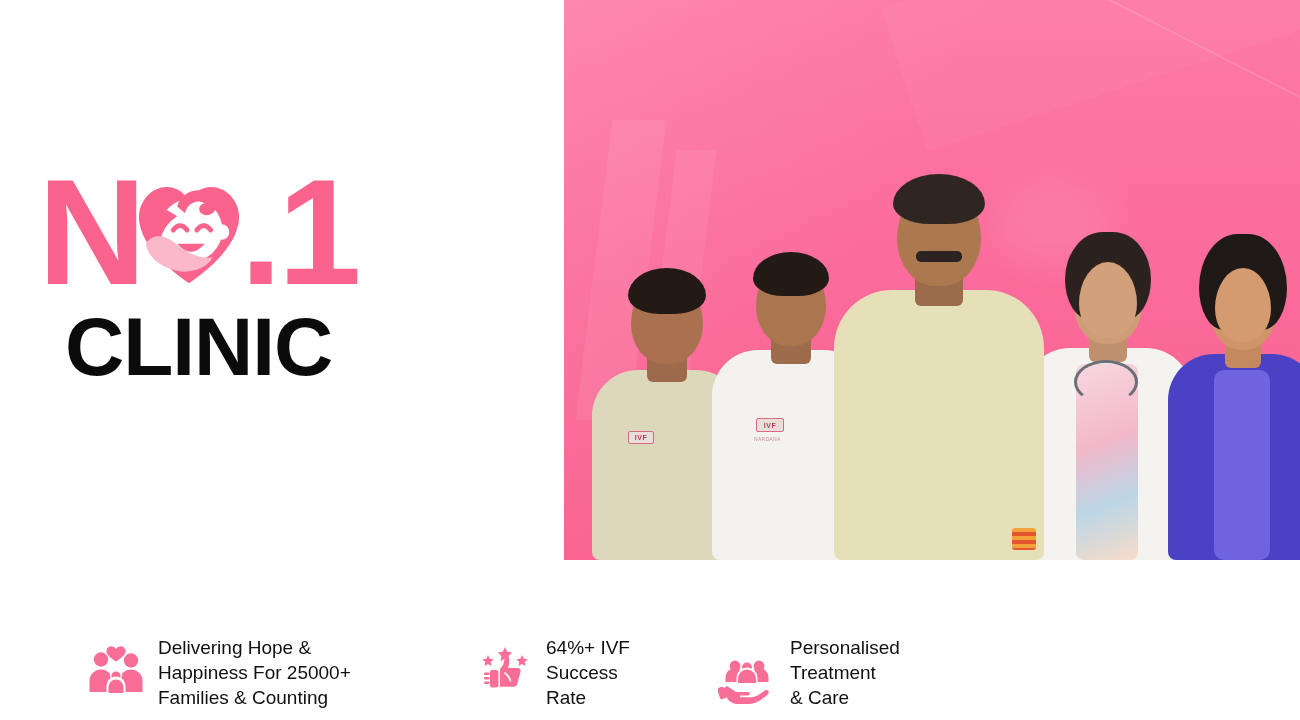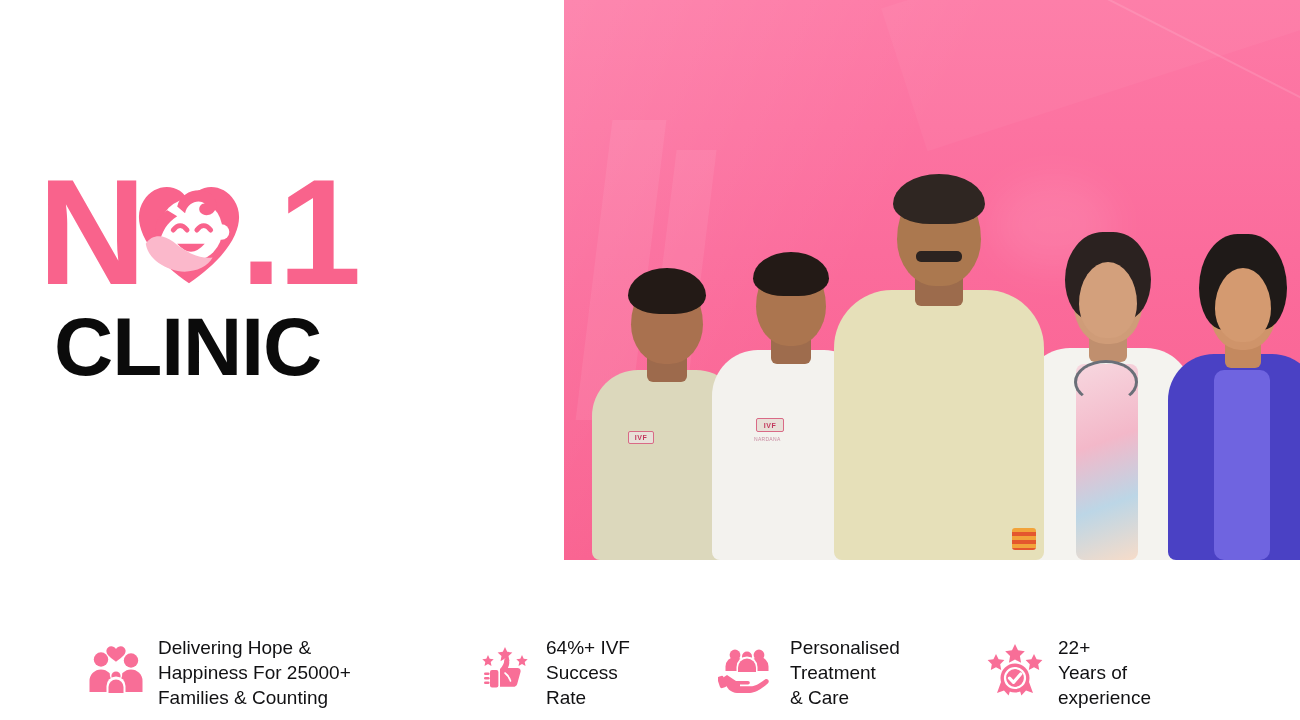--- a/index.html
+++ b/index.html
@@ -28,21 +28,21 @@
     font-family:"Liberation Sans", sans-serif;
     font-size:150px; font-weight:bold; line-height:0.84;
     color:#f9638c; letter-spacing:-4px; margin-left:-4px;
   }
   .fertility-line, .clinic-line {
     font-family:"Liberation Sans", sans-serif;
     font-weight:bold; color:#0b0b0b;
     letter-spacing:-1px;
   }
   .fertility-line { font-size:82px; line-height:1.0; margin-left:10px; }
-  .clinic-line { font-size:82px; line-height:1.05; margin-left:16px; margin-top:4px; }
+  .clinic-line { font-size:82px; line-height:1.05; margin-left:27px; margin-top:4px; }
 
   
   .hero {
     position:absolute; left:564px; top:0; width:736px; height:560px;
     overflow:hidden; background:#fb6e9e;
   }
   .hero-bg {
     position:absolute; inset:0;
     background:
       linear-gradient(118deg, rgba(255,255,255,0.10) 0%, rgba(255,255,255,0.0) 42%),
@@ -96,21 +96,21 @@
     display:flex; align-items:center; gap:14px;
   }
   .feature .f-icon { flex:0 0 auto; }
   .feature .f-text {
     font-family:"Liberation Sans", sans-serif;
     font-size:19px; line-height:25px; color:#111113; font-weight:400;
     white-space:pre-line;
   }
   .f1 { position:absolute; left:88px; }
   .f2 { position:absolute; left:478px; }
-  .f3 { position:absolute; left:718px; }
+  .f3 { position:absolute; left:718px;align-items:flex-end; }
   .f4 { position:absolute; left:986px; }
 </style>
 </head>
 <body>
 
 <div class="banner">
 
   <div class="headline-panel">
 
     <div class="no1-row">
@@ -262,32 +262,15 @@
           <path d="M20 27 v-4.4 a9 9 0 0 1 18 0 V27 z" fill="#f86e97"></path>
           <path d="M3 34 l6-4 9 6 h12 c2.4 0 2.4 3.4 0 3.4 h-8 v1.8 h12 c4 0 9-3.6 13-6.6 2.4-1.8 5.2 1.6 3 3.6 -5 4.6 -12 9.8 -18 9.8 H19 c-3 0 -5.5-1.2 -8-3.2 z" fill="#f86e97"></path>
           <rect x="0.5" y="31" width="6.5" height="12" rx="2" transform="rotate(-18 3.7 37)" fill="#f86e97"></rect>
         </svg>
       </span>
       <span class="f-text">Personalised
 Treatment
 &amp; Care</span>
     </div>
 
-    <div class="feature f4">
-      <span class="f-icon">
-        <svg width="58" height="56" viewBox="0 0 58 56" aria-hidden="true">
-          <path d="M29 2 l3 6.2 6.8 1 -4.9 4.8 1.2 6.8 -6.1-3.2 -6.1 3.2 1.2-6.8 -4.9-4.8 6.8-1 z" fill="#f86e97"></path>
-          <path d="M10 12 l2.6 5.3 5.8 .8 -4.2 4.1 1 5.8 -5.2-2.7 -5.2 2.7 1-5.8 -4.2-4.1 5.8-.8 z" fill="#f86e97"></path>
-          <path d="M48 12 l2.6 5.3 5.8 .8 -4.2 4.1 1 5.8 -5.2-2.7 -5.2 2.7 1-5.8 -4.2-4.1 5.8-.8 z" fill="#f86e97"></path>
-          <path d="M15 40 l-4 11 7-2.6 4.6 5 3.4-11 z" fill="#f86e97"></path>
-          <path d="M43 40 l4 11 -7-2.6 -4.6 5 -3.4-11 z" fill="#f86e97"></path>
-          <circle cx="29" cy="36" r="14.5" fill="#f86e97"></circle>
-          <circle cx="29" cy="36" r="10" fill="none" stroke="#ffffff" stroke-width="2.2"></circle>
-          <path d="M23.5 36.2 l4 4.2 7.2-8.4" stroke="#ffffff" stroke-width="3.2" fill="none" stroke-linecap="round" stroke-linejoin="round"></path>
-        </svg>
-      </span>
-      <span class="f-text">22+
-Years of
-experience</span>
-    </div>
 
   </div>
 </div>
 
 </body></html>

